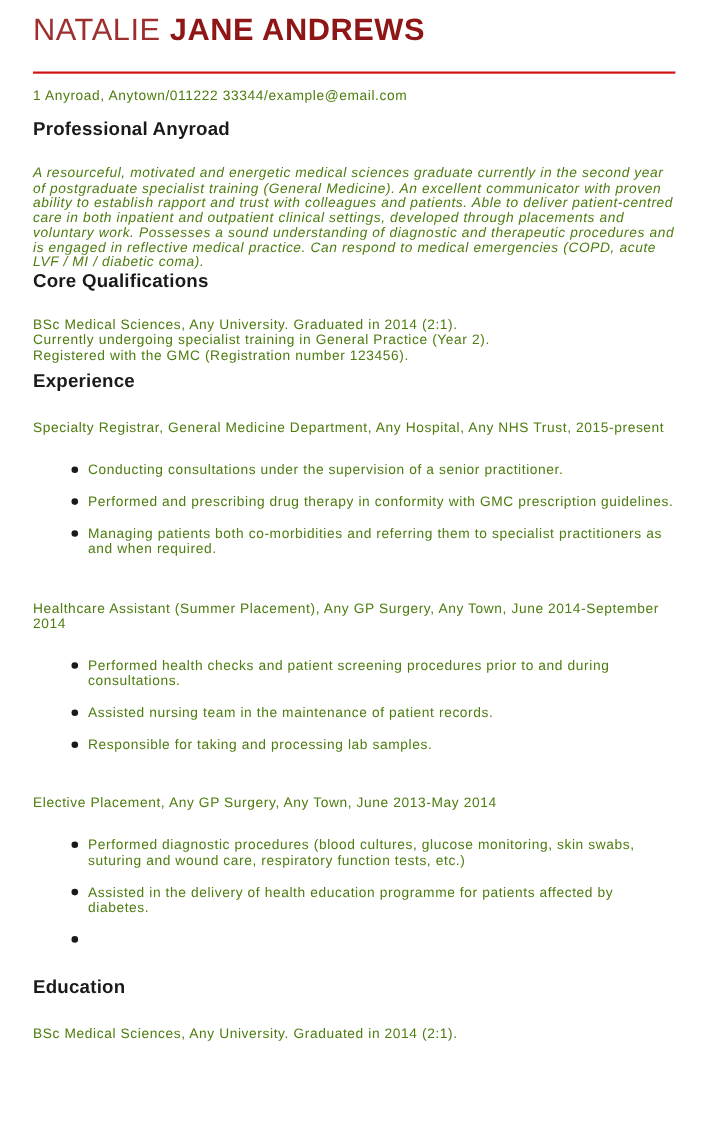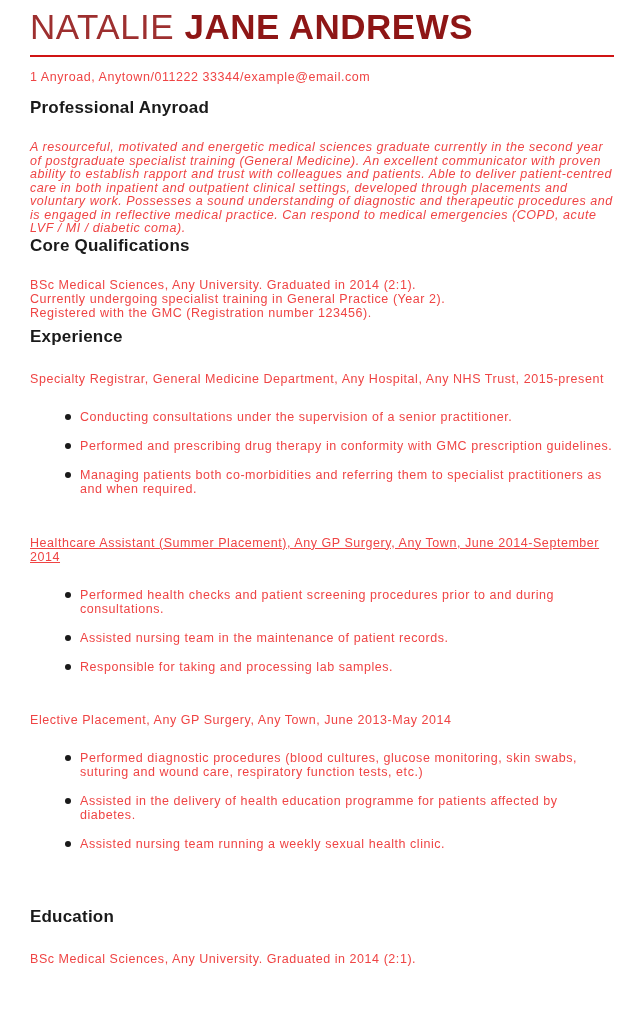--- a/index.html
+++ b/index.html
@@ -12,26 +12,26 @@
     color: #3f3f3f;
   }
   .page {
     width: 642px;
     height: 1024px;
     padding: 6px 28px 0 30px;
   }
 
   
   .name-heading {
-    font-size: 35px;
+    font-size: 28px;
     line-height: 42px;
     letter-spacing: 0.5px;
     white-space: nowrap;
     border-bottom: 2px solid #d01414;
-    padding-bottom: 7px;
+    padding-bottom: 17px;
   }
   .name-first {
     font-weight: 400;
     color: #9d2f2f;
   }
   .name-last {
     font-weight: 700;
     color: #8e1616;
   }
   .contact {
@@ -51,33 +51,33 @@
     line-height: 19px;
   }
   .title-summary  { margin-top: 14px; }
   .title-quals    { }
   .title-exp      { margin-top: 7px; }
   .title-edu      { margin-top: 56px; }
 
   .body-text {
     font-size: 12.5px;
     letter-spacing: 0.55px;
-    color: #ef4444;
+    color: #4d7c0f;
   }
   .para {
     margin-top: 24px;
     line-height: 13.5px;
     font-style: italic;
   }
   .line-group { margin-top: 23px; }
   .line-group .line { line-height: 14px; }
 
   .job-heading { line-height: 14px; }
   .job-1 { margin-top: 26px; }
-  .job-2 { margin-top: 40px; text-decoration: underline; }
+  .job-2 { margin-top: 40px; }
   .job-3 { margin-top: 39px; }
 
   ul.bullet-list {
     list-style: none;
     margin-top: 24px;
   }
   ul.bullet-list li {
     position: relative;
     padding-left: 50px;
     margin-bottom: 15px;
@@ -126,21 +126,21 @@
   <ul class="body-text bullet-list">
     <li><span class="dot"></span><span>Performed health checks and patient screening procedures prior to and during consultations.</span></li>
     <li><span class="dot"></span><span>Assisted nursing team in the maintenance of patient records.</span></li>
     <li><span class="dot"></span><span>Responsible for taking and processing lab samples.</span></li>
   </ul>
 
   <div class="body-text job-heading job-3">Elective Placement, Any GP Surgery, Any Town, June 2013-May 2014</div>
   <ul class="body-text bullet-list">
     <li><span class="dot"></span><span>Performed diagnostic procedures (blood cultures, glucose monitoring, skin swabs, suturing and wound care, respiratory function tests, etc.)</span></li>
     <li><span class="dot"></span><span>Assisted in the delivery of health education programme for patients affected by diabetes.</span></li>
-    <li><span class="dot"></span><span>Assisted nursing team running a weekly sexual health clinic.</span></li>
+    <li><span class="dot"></span></li>
   </ul>
 
   <h2 class="section-title title-edu">Education</h2>
   <div class="body-text line-group edu-lines">
     <div class="line">BSc Medical Sciences, Any University. Graduated in 2014 (2:1).</div>
   </div>
 
 </div>
 
 </body></html>

